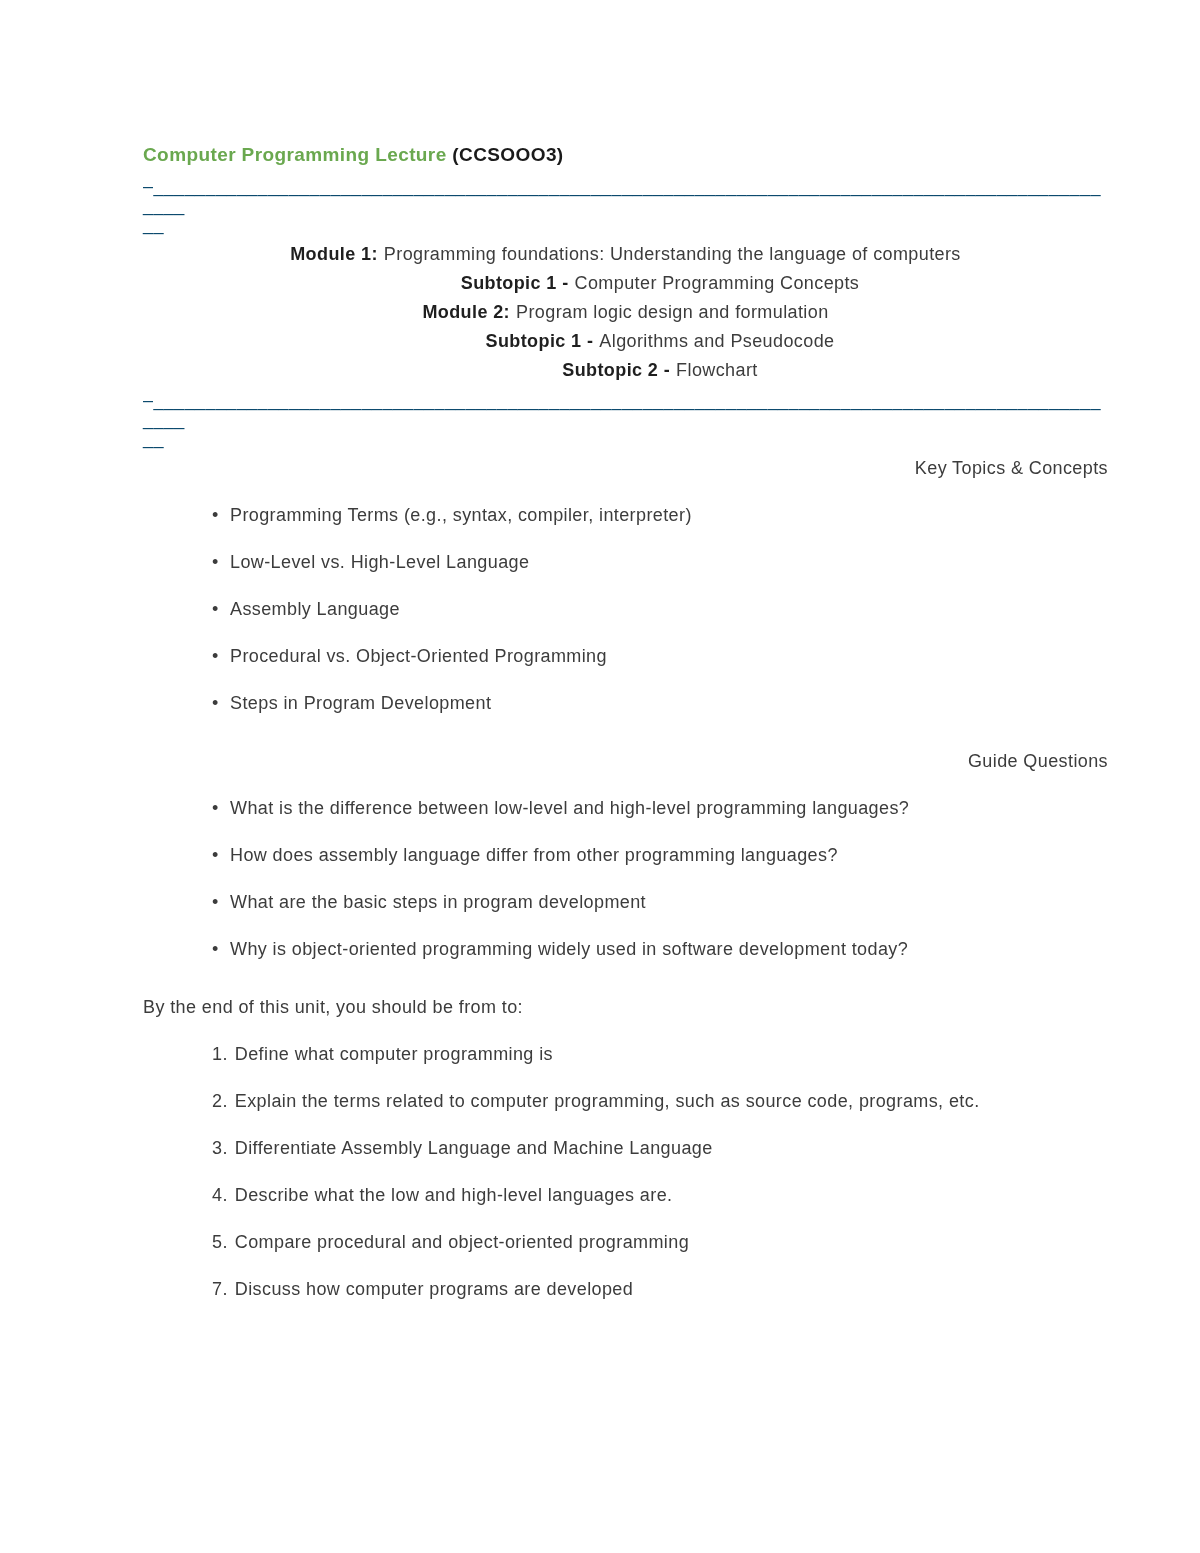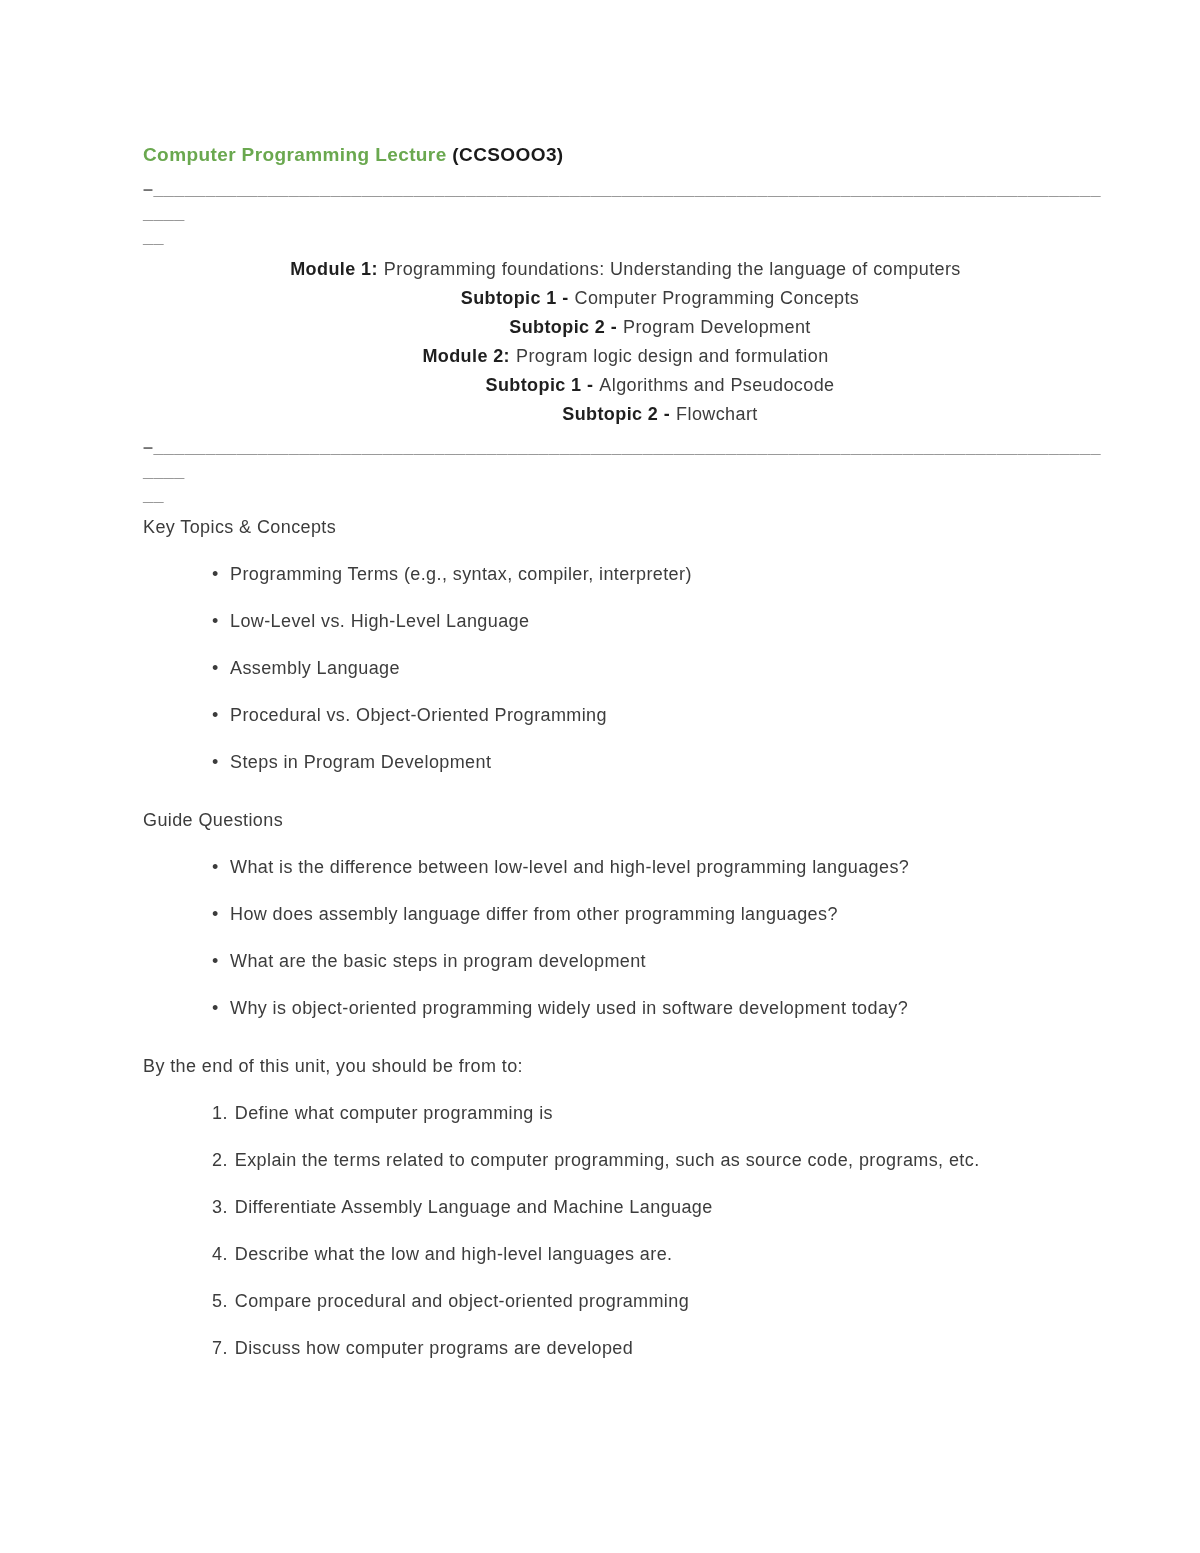--- a/index.html
+++ b/index.html
@@ -19,37 +19,37 @@
   }
   .title {
     font-size: 19px;
     font-weight: bold;
     line-height: 29px;
     margin-bottom: 8px;
   }
   .title .green { color: #6aa84f; }
   .title .black { color: #1a1a1a; }
   .divider {
-    font-weight: bold;
-    color: #737373;
-    line-height: 24px;
+    font-weight: normal;
+    color: #0c4a6e;
+    line-height: 19px;
     word-break: break-all;
     margin-bottom: 6px;
   }
   .outline p { margin: 0; text-align: center; }
   .outline .module { color: #3c3c3c; }
   .outline .sub { padding-left: 69px; }
   b.lbl { color: #1f1f1f; margin-right: 6px; font-weight: bold; }
   .section-heading {
     font-weight: bold;
     color: #1f1f1f;
     margin-top: 29px;
   }
   .big-gap { margin-top: 52px; }
-  .subheading { color: #3c3c3c; }
+  .subheading { color: #3c3c3c; text-align: right; }
   .li, .obj {
     padding-left: 69px;
     text-align: justify;
     margin-top: 18px;
   }
   .li .marker { display: inline-block; width: 18px; }
   .obj .num { margin-right: 7px; }
   .intro { margin-top: 29px; }
   .divider2 { margin-top: 6px; }
 </style>
@@ -67,23 +67,20 @@
     <div>–_______________________________________________________________________________________________</div>
     <div>__</div>
   </div>
 
   <div class="outline">
     <p class="module">
       <b class="lbl">Module 1:</b><span>Programming foundations: Understanding the language of computers</span>
     </p>
     <p class="sub">
       <b class="lbl">Subtopic 1 -</b><span>Computer Programming Concepts</span>
-    </p>
-    <p class="sub">
-      <b class="lbl">Subtopic 2 -</b><span>Program Development</span>
     </p>
     <p class="module">
       <b class="lbl">Module 2:</b><span>Program logic design and formulation</span>
     </p>
     <p class="sub">
       <b class="lbl">Subtopic 1 -</b><span>Algorithms and Pseudocode</span>
     </p>
     <p class="sub">
       <b class="lbl">Subtopic 2 -</b><span>Flowchart</span>
     </p>

